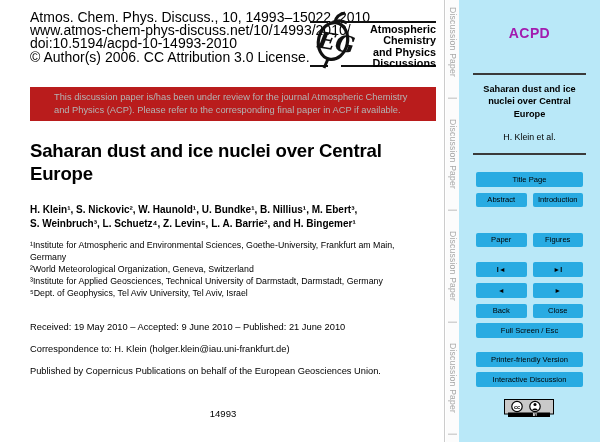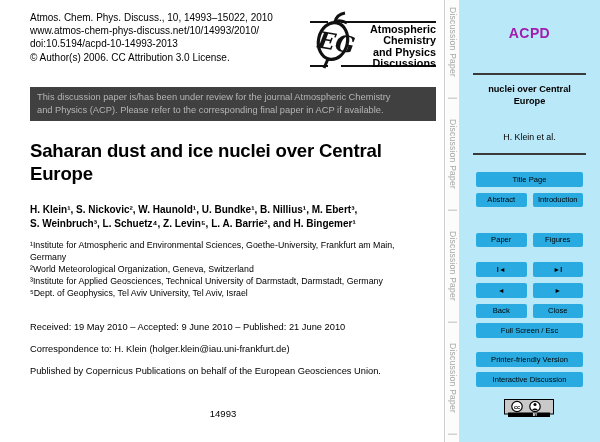--- a/index.html
+++ b/index.html
@@ -2,22 +2,22 @@
 <html><head>
 <meta charset="utf-8">
 <style>
   * { margin:0; padding:0; box-sizing:border-box; }
   html,body { width:600px; height:442px; }
   body { font-family:"Liberation Sans","DejaVu Sans",sans-serif; color:#000; }
   .page { position:relative; width:600px; height:442px; background:#fff; overflow:hidden; }
 
   
   .main { position:absolute; left:0; top:0; width:445px; height:442px; background:#fff; border-right:1px solid #ccc; }
-  .citation { position:absolute; left:30px; top:11px; font-size:10px; line-height:13.2px; }
-  .review-note { position:absolute; left:30px; top:87px; width:406px; background:#404040; color:#b4b4b4; font-size:9.3px; line-height:13px; padding:4px 7px; }
+  .citation { position:absolute; left:30px; top:11px; font-size:14px; line-height:13.2px; }
+  .review-note { position:absolute; left:30px; top:87px; width:406px; background:#b91c1c; color:#b4b4b4; font-size:9.3px; line-height:13px; padding:4px 24px; }
   .title { position:absolute; left:30px; top:139px; width:414px; font-size:18.6px; font-weight:700; line-height:23px; letter-spacing:-0.2px; }
   .authors { position:absolute; left:30px; top:203px; font-size:10px; font-weight:700; line-height:13.5px; }
   .affiliations { position:absolute; left:30px; top:239px; font-size:8.8px; line-height:12.1px; white-space:nowrap; }
   .meta-line { position:absolute; left:30px; font-size:9.3px; }
   .dates { top:322px; }
   .correspondence { top:344px; }
   .publisher { top:366px; }
   .page-number { position:absolute; left:17px; top:408px; width:412px; text-align:center; font-size:9.5px; }
 
   
@@ -55,21 +55,21 @@
 </head>
 <body>
 
 <div class="page">
 
   <div class="main">
 
     <div class="citation">
       <div>Atmos. Chem. Phys. Discuss., 10, 14993–15022, 2010</div>
       <div>www.atmos-chem-phys-discuss.net/10/14993/2010/</div>
-      <div>doi:10.5194/acpd-10-14993-2013</div>
+      <div>doi:10.5194/acpd-10-14993-2010</div>
       <div>© Author(s) 2006. CC Attribution 3.0 License.</div>
     </div>
 
     <div class="logo-block">
       <div class="hline hl-tl"></div>
       <div class="hline hl-tr"></div>
       <div class="hline hl-bl"></div>
       <div class="hline hl-br"></div>
       <svg class="globe" viewBox="0 0 46 60">
         <path d="M24 12 C25 7 28 4 34 3" stroke="#111" stroke-width="3" fill="none"></path>
@@ -124,20 +124,21 @@
     <span class="strip-text">Discussion Paper</span>
     <span class="strip-sep">|</span>
     <span class="strip-text">Discussion Paper</span>
     <span class="strip-sep">|</span>
   </div>
 
   <div class="sidebar">
     <div class="acpd">ACPD</div>
     <div class="rule rule1"></div>
     <div class="short-title">
+      <div>Saharan dust and ice</div>
       <div>nuclei over Central</div>
       <div>Europe</div>
     </div>
     <div class="short-authors">H. Klein et al.</div>
     <div class="rule rule2"></div>
 
     <div class="btn-row r1">
         <div class="btn tall">Title Page</div>
       </div>
     <div class="btn-row r2">

